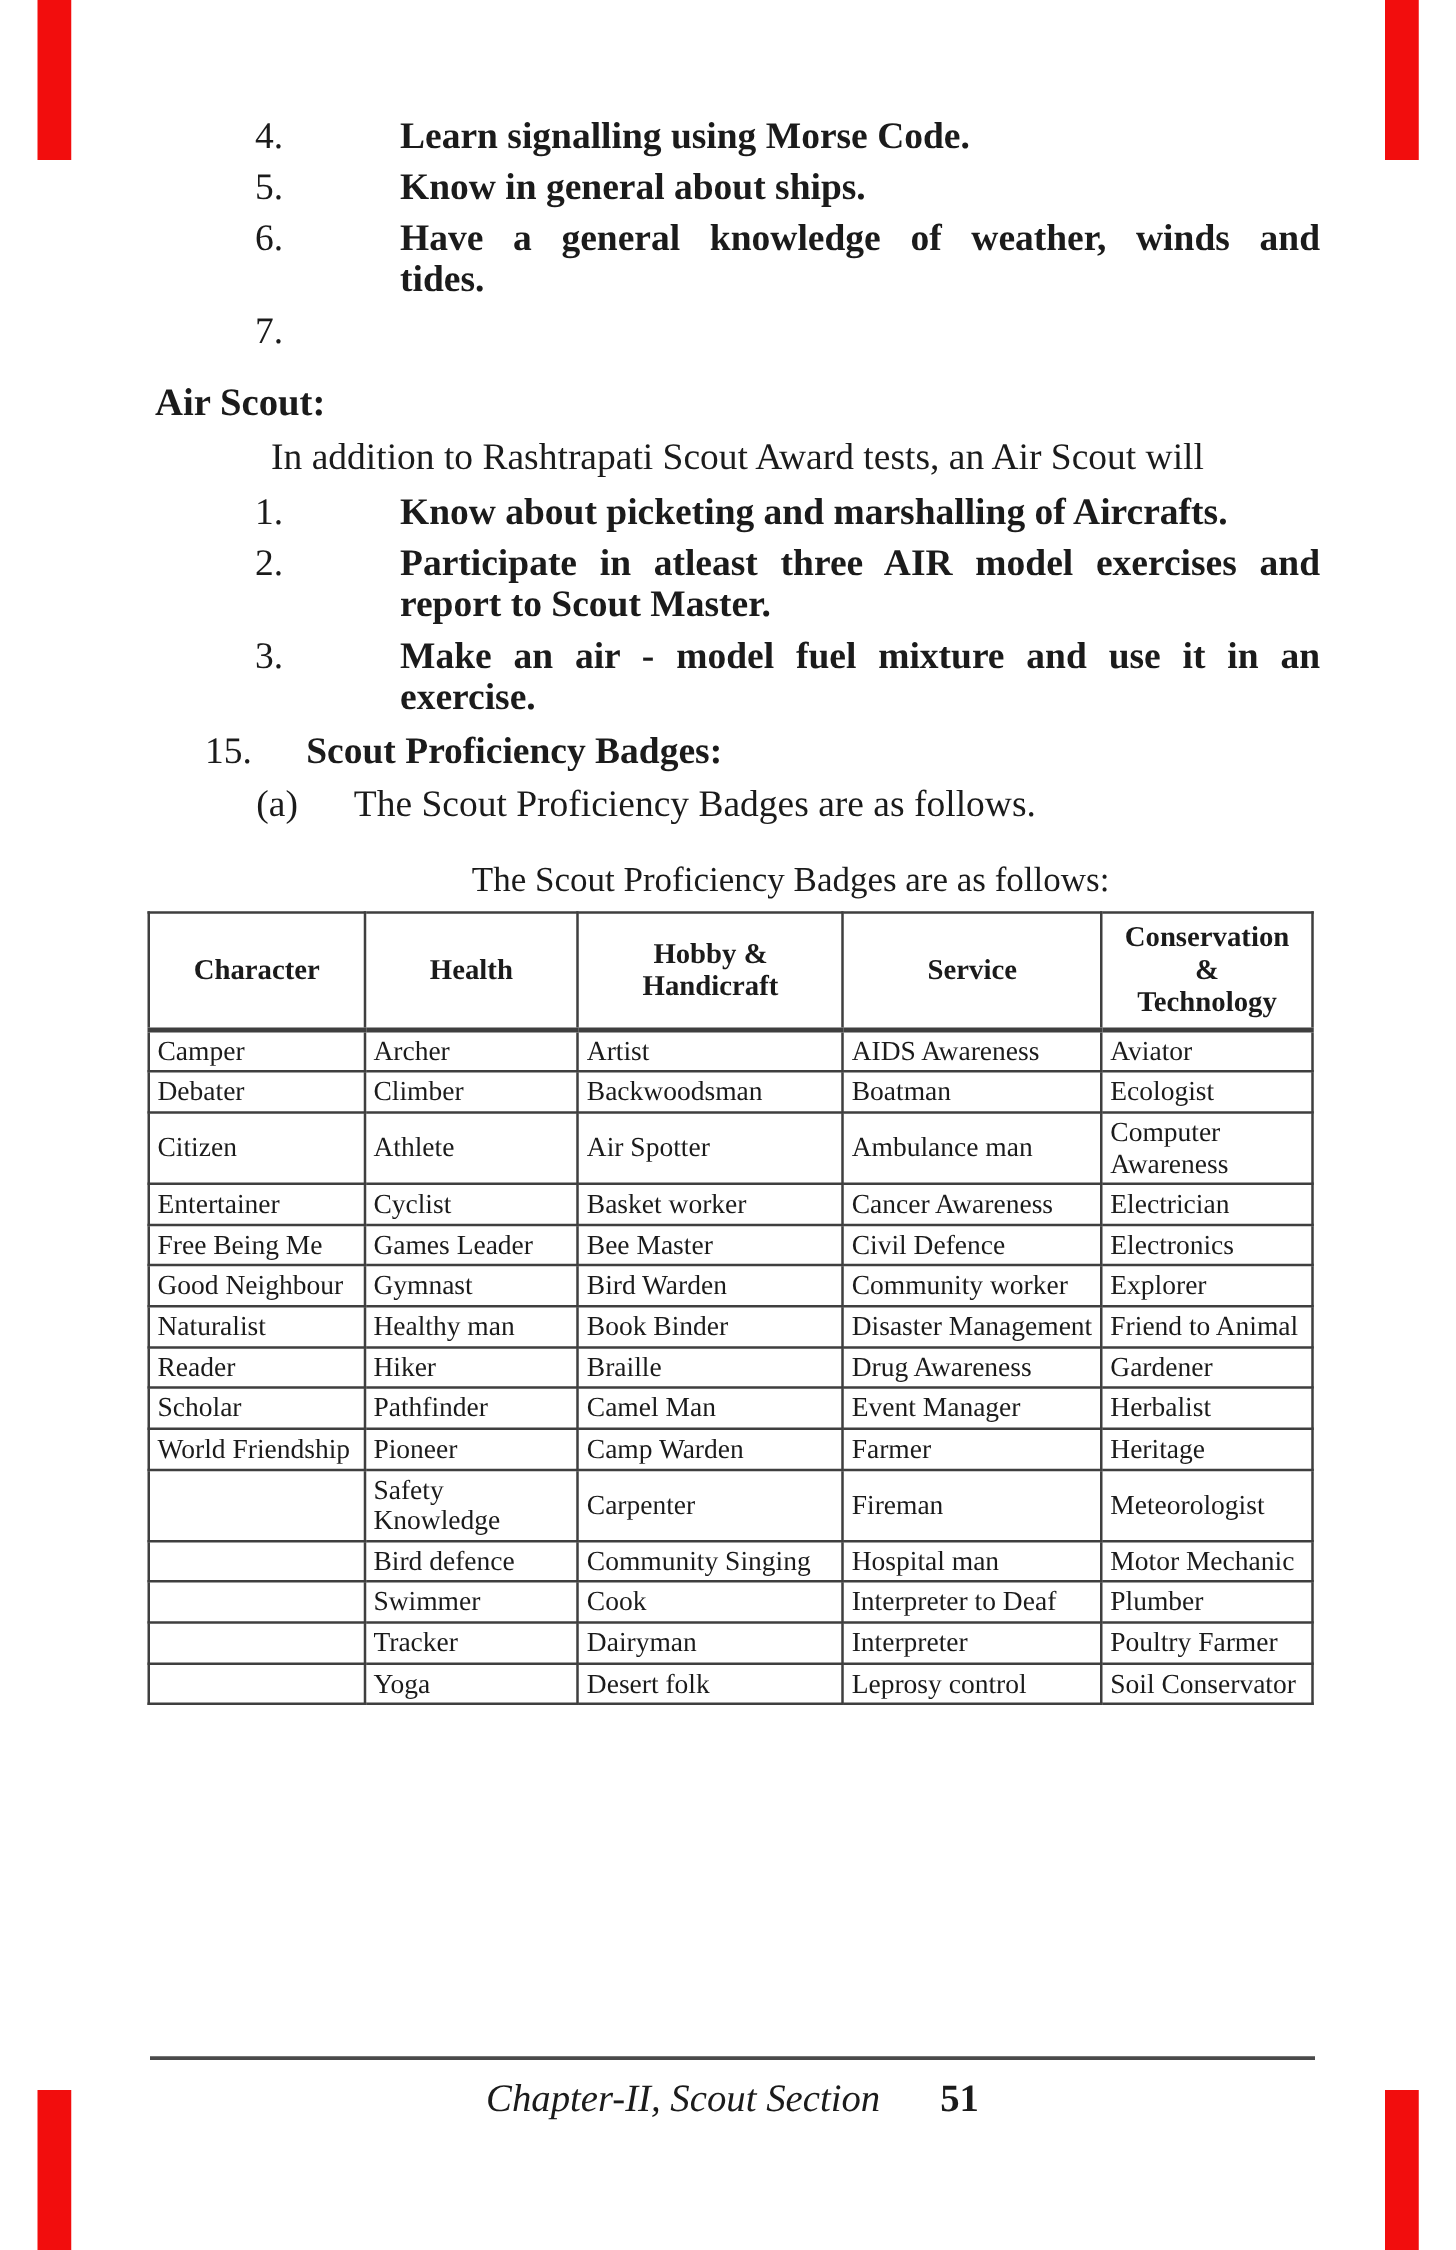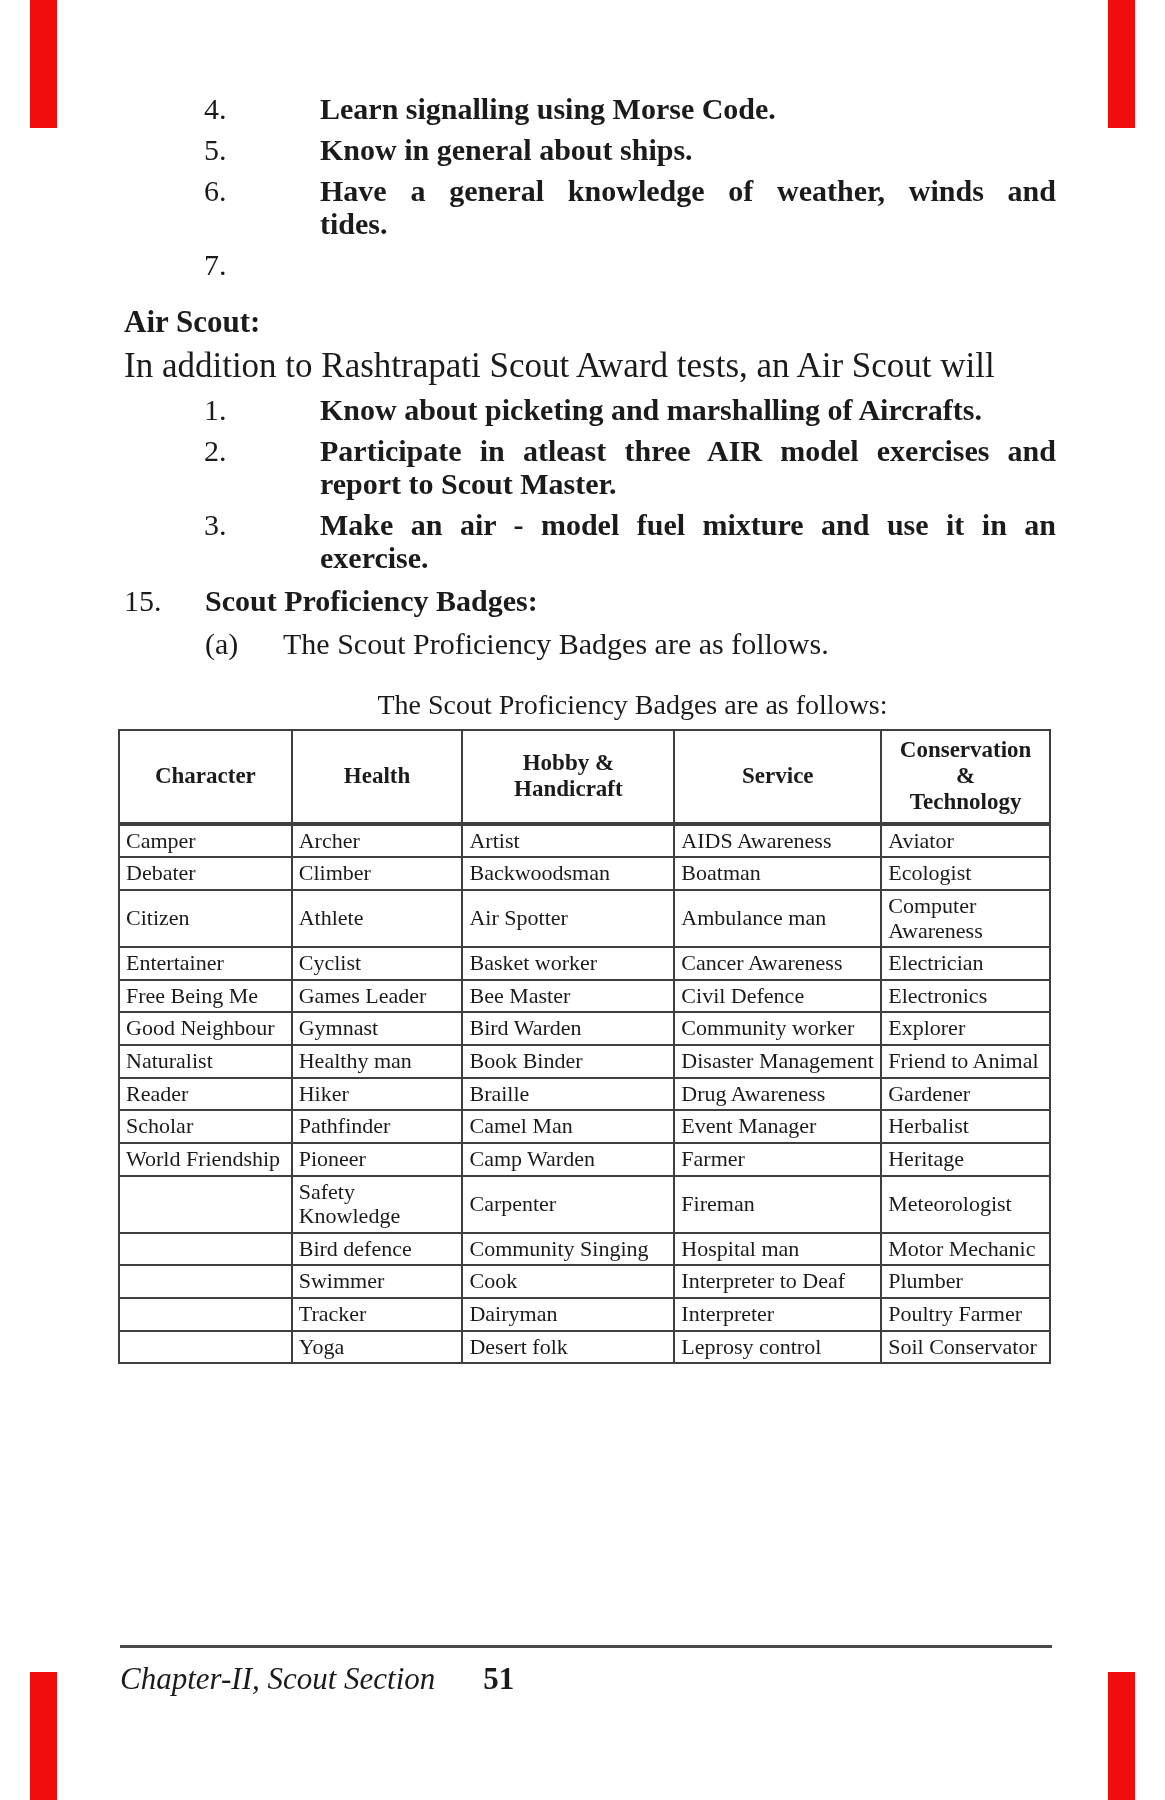--- a/index.html
+++ b/index.html
@@ -20,24 +20,24 @@
 
   .content{position:absolute;left:124px;top:92px;width:932px;}
 
   .li{display:flex;margin-bottom:8px;font-size:30px;line-height:33px;padding-left:80px;}
   .li .num{flex:none;width:116px;}
   .li .txt{flex:1;min-width:0;font-weight:bold;}
   .line{display:block;}
   .line.j{text-align:justify;text-align-last:justify;}
 
   .air-heading{margin:24px 0 10px 0;font-size:31px;line-height:34px;font-weight:bold;}
-  .intro-par{margin:0 0 10px 0;font-size:35px;line-height:34px;}
+  .intro-par{margin:0 0 10px 0;font-size:30px;line-height:34px;text-align:center;}
 
   .sec15{display:flex;margin-top:10px;font-size:30px;line-height:33px;}
-  .sec15 .sec-num{flex:none;width:81px;}
+  .sec15 .sec-num{flex:none;width:81px;margin-left:40px;}
   .sec15 .sec-title{font-weight:bold;}
 
   .sub-a{display:flex;margin-top:10px;padding-left:81px;font-size:30px;line-height:33px;}
   .sub-a .sub-label{flex:none;width:78px;}
 
   .table-intro{margin:28px 0 8px 0;padding-left:85px;font-size:28px;line-height:33px;text-align:center;}
 
   table.badges{
     border-collapse:collapse;table-layout:fixed;
     width:933px;margin-left:-6px;
@@ -53,21 +53,21 @@
     font-size:23px;font-weight:bold;text-align:center;vertical-align:middle;
     padding:6px 4px;line-height:1.14;white-space:pre-line;
     border-bottom-width:4px;
   }
   table.badges td{
     padding:3px 6px;vertical-align:middle;line-height:1.12;text-align:left;
   }
 
   .footer{position:absolute;left:120px;top:1645px;width:932px;}
   .footer .rule{height:3px;background:#4a4a4a;}
-  .footer .footer-line{margin-top:13px;text-align:left;}
+  .footer .footer-line{margin-top:13px;text-align:center;}
   .footer .chapter{font-style:italic;font-size:31px;}
   .footer .pagenum{font-weight:bold;font-size:31px;margin-left:48px;}
 </style>
 </head>
 <body>
 
 <div class="page">
 
   <div class="corner-mark tl" style="background: rgb(242, 13, 13);"></div>
   <div class="corner-mark tr" style="background: rgb(242, 13, 13);"></div>

